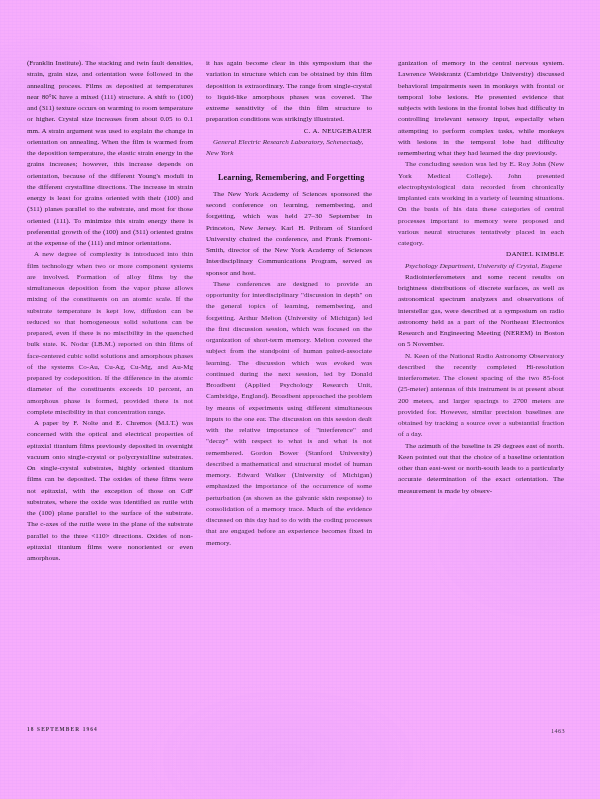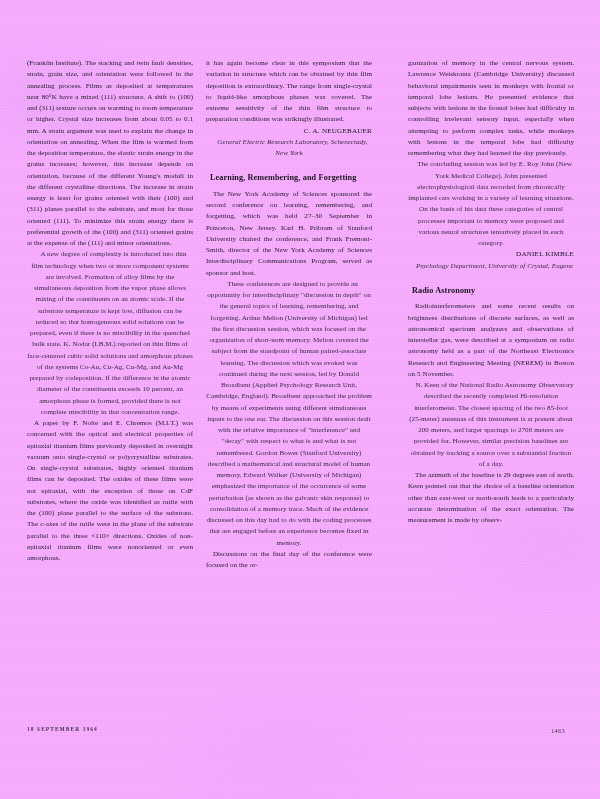--- a/index.html
+++ b/index.html
@@ -32,54 +32,54 @@
   }
   .col{
     position:absolute;top:58px;width:166px;
     font-size:7.1px;line-height:11.25px;
     text-align:justify;
     -webkit-hyphens:auto;hyphens:auto;
     word-spacing:.2px;
   }
   #col1{left:27px;}
   #col2{left:206px;}
-  #col3{left:408px;}
+  #col3{left:398px;}
 
   .col p{margin:0;text-indent:7px;}
   .col p.noind{text-indent:0;}
   .col p + p{margin-top:0;}
 
   .sig{
     text-align:right;font-style:italic;font-variant:small-caps;
     letter-spacing:.2px;margin-top:1px;text-indent:0;
   }
   .sig .nm{font-variant:small-caps;font-style:normal;}
   .aff{
     font-style:italic;text-indent:0;text-align:left;margin-top:0;
   }
 
   h2.sec{
     font-size:8.2px;line-height:11.6px;font-weight:bold;
-    margin:13px 0 5px 4px;letter-spacing:.1px;
+    margin:13px 0 5px 12px;letter-spacing:.1px;
     text-align:left;
   }
 
   .footline{
     position:absolute;left:27px;top:726px;
     font-size:5.4px;letter-spacing:1.1px;font-weight:bold;
     color:#2a2a2a;
   }
   .folio{
     position:absolute;left:551px;top:727px;
     font-size:6.2px;letter-spacing:.4px;color:#2a2a2a;
   }
 
   
   .d1{opacity:.90;}
-  .d2{opacity:.84;text-align:center;}
+  .d2{opacity:.84;}
   .d3{opacity:.95;}
   .blur{filter:blur(.19px);}
 </style>
 </head>
 <body>
 
 <div id="page">
 
   <div class="cols">
 
@@ -94,33 +94,31 @@
 
       <p class="sig d3">
         <span class="nm">C. A. NEUGEBAUER</span>
       </p>
       <p class="aff d2 blur">General Electric Research Laboratory, Schenectady, New York</p>
 
       <h2 class="sec d3">Learning, Remembering, and Forgetting</h2>
 
       <p class="d1 blur">The New York Academy of Sciences sponsored the second conference on learning, remembering, and forgetting, which was held 27–30 September in Princeton, New Jersey. Karl H. Pribram of Stanford University chaired the conference, and Frank Fremont-Smith, director of the New York Academy of Sciences Interdisciplinary Communications Program, served as sponsor and host.</p>
       <p class="d2 blur">These conferences are designed to provide an opportunity for interdisciplinary "discussion in depth" on the general topics of learning, remembering, and forgetting. Arthur Melton (University of Michigan) led the first discussion session, which was focused on the organization of short-term memory. Melton covered the subject from the standpoint of human paired-associate learning. The discussion which was evoked was continued during the next session, led by Donald Broadbent (Applied Psychology Research Unit, Cambridge, England). Broadbent approached the problem by means of experiments using different simultaneous inputs to the one ear. The discussion on this session dealt with the relative importance of "interference" and "decay" with respect to what is and what is not remembered. Gordon Bower (Stanford University) described a mathematical and structural model of human memory. Edward Walker (University of Michigan) emphasized the importance of the occurrence of some perturbation (as shown as the galvanic skin response) to consolidation of a memory trace. Much of the evidence discussed on this day had to do with the coding processes that are engaged before an experience becomes fixed in memory.</p>
-      <p class="d1 blur">Discussions on the final day of the conference were focused on the or-</p>
     </div>
 
     <div class="col" id="col3">
       <p class="noind d1 blur">ganization of memory in the central nervous system. Lawrence Weiskrantz (Cambridge University) discussed behavioral impairments seen in monkeys with frontal or temporal lobe lesions. He presented evidence that subjects with lesions in the frontal lobes had difficulty in controlling irrelevant sensory input, especially when attempting to perform complex tasks, while monkeys with lesions in the temporal lobe had difficulty remembering what they had learned the day previously.</p>
       <p class="d2 blur">The concluding session was led by E. Roy John (New York Medical College). John presented electrophysiological data recorded from chronically implanted cats working in a variety of learning situations. On the basis of his data these categories of central processes important to memory were proposed and various neural structures tentatively placed in each category.</p>
 
       <p class="sig d3">
         <span class="nm">DANIEL KIMBLE</span>
       </p>
       <p class="aff d2 blur">Psychology Department, University of Crystal, Eugene</p>
 
-      <h2 class="sec d3">Radio Astronomy</h2>
 
       <p class="d1 blur">Radiointerferometers and some recent results on brightness distributions of discrete surfaces, as well as astronomical spectrum analyzers and observations of interstellar gas, were described at a symposium on radio astronomy held as a part of the Northeast Electronics Research and Engineering Meeting (NEREM) in Boston on 5 November.</p>
       <p class="d2 blur">N. Keen of the National Radio Astronomy Observatory described the recently completed Hi-resolution interferometer. The closest spacing of the two 85-foot (25-meter) antennas of this instrument is at present about 200 meters, and larger spacings to 2700 meters are provided for. However, similar precision baselines are obtained by tracking a source over a substantial fraction of a day.</p>
       <p class="d1 blur">The azimuth of the baseline is 29 degrees east of north. Keen pointed out that the choice of a baseline orientation other than east-west or north-south leads to a particularly accurate determination of the exact orientation. The measurement is made by observ-</p>
     </div>
 
   </div>
 
   <div class="footline d2 blur">18 SEPTEMBER 1964</div>
   <div class="folio d2 blur">1463</div>

